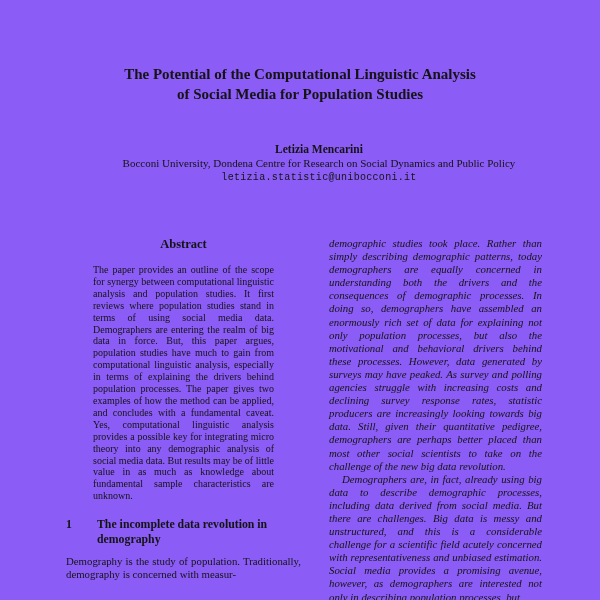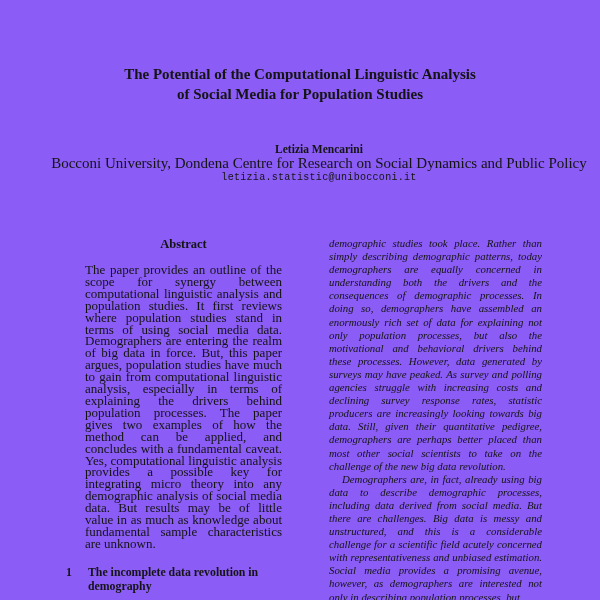--- a/index.html
+++ b/index.html
@@ -20,21 +20,21 @@
     line-height: 20px;
     margin: 0;
   }
   .author-block { margin-top: 38px; margin-left: 38px; }
   .author-name {
     font-size: 11.5px;
     font-weight: bold;
     line-height: 14px;
   }
   .affiliation, .address {
-    font-size: 15px;
+    font-size: 11px;
     line-height: 14px;
   }
   .email {
     font-size: 10px;
     line-height: 13px;
     font-family: "Liberation Mono", "DejaVu Sans Mono", monospace;
     letter-spacing: 0.3px;
     margin-top: 1px;
   }
   .columns {
@@ -45,35 +45,35 @@
   .col-left { width: 235px; flex: 0 0 auto; }
   .col-right { flex: 1 1 auto; font-style: italic; }
   .abstract-heading {
     text-align: center;
     font-weight: bold;
     font-size: 12.5px;
     line-height: 14px;
     margin-bottom: 13px;
   }
   .abstract-text {
-    margin: 4px;
+    margin: 12px;
     padding: 0 15px;
-    font-size: 13px;
+    font-size: 10px;
     line-height: 11.9px;
     text-align: justify;
   }
   .section-heading {
     display: flex;
     margin-top: 15px;
     font-weight: bold;
     font-size: 11.8px;
     line-height: 14.5px;
   }
   .section-num { flex: 0 0 22px; }
-  .section-title { flex: 1 1 auto; }
+  .section-title { flex: 1 1 auto; margin-left: 9px; }
   .body-para {
     margin: 0;
     font-size: 10.8px;
     line-height: 13.1px;
     text-align: justify;
   }
   .col-left .body-para { margin-top: 9px; }
   .para-indent { text-indent: 13px; }
 </style>
 </head>

